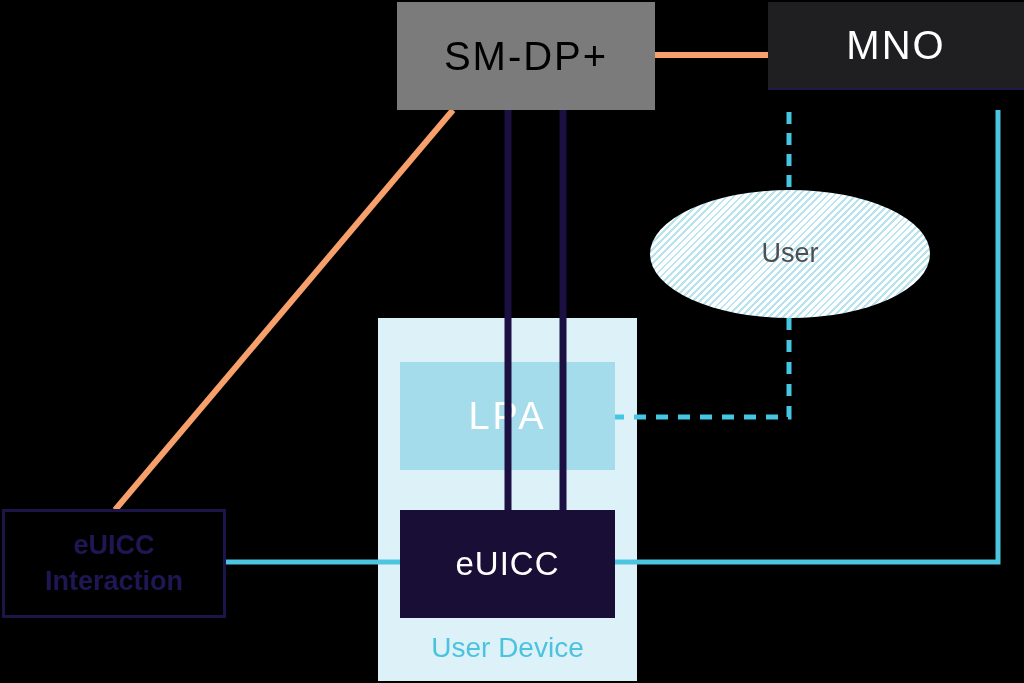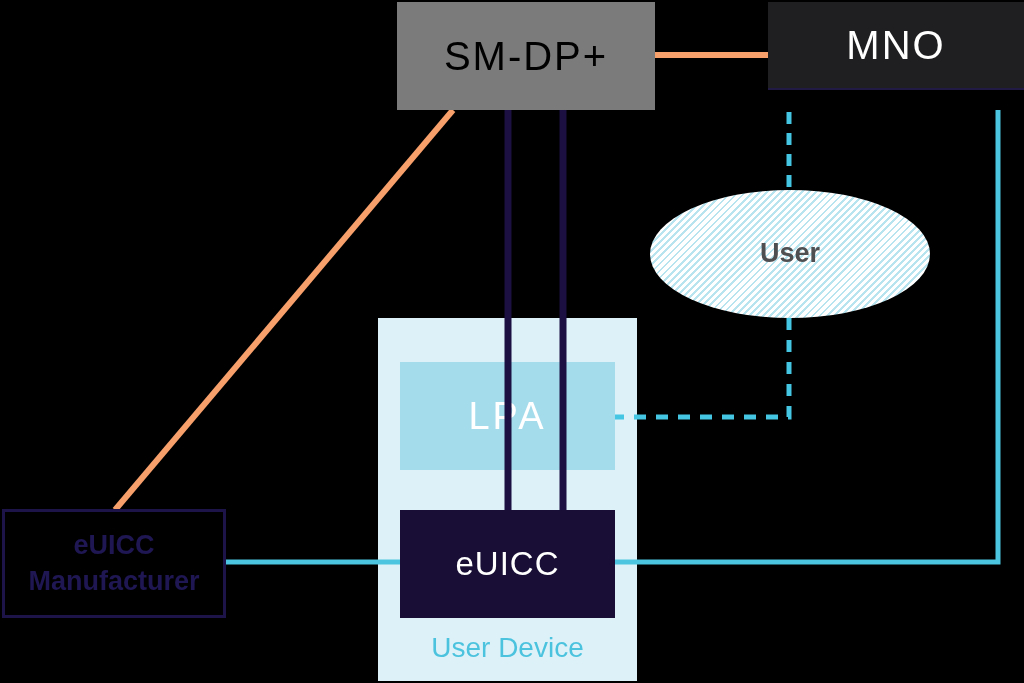--- a/index.html
+++ b/index.html
@@ -74,21 +74,21 @@
     left: 650px; top: 190px; width: 280px; height: 128px;
     border-radius: 50%;
     background: repeating-linear-gradient(
       135deg,
       #ffffff 0px, #ffffff 3px,
       #b8e4f0 3px, #b8e4f0 5px
     );
     color: #4f4f52;
     display: flex; align-items: center; justify-content: center;
     flex-direction: column; 
-    font-size: 27px; font-weight: 700; line-height: 1.25;
+    font-size: 27px; font-weight: 400; line-height: 1.25;
     z-index: 4;
   }
 
   
   #connector-layer {
     position: absolute;
     left: 0; top: 0;
     z-index: 3;
   }
 </style>
@@ -132,16 +132,16 @@
   </div>
 
   <div class="abs node euicc">
     <span>eUICC</span>
   </div>
 
   <div class="abs user-device-label">User Device</div>
 
   <div class="abs node manufacturer">
     <span>eUICC</span>
-    <span>Manufacturer</span>
+    <span>Interaction</span>
   </div>
 
 </div>
 
 </body></html>

